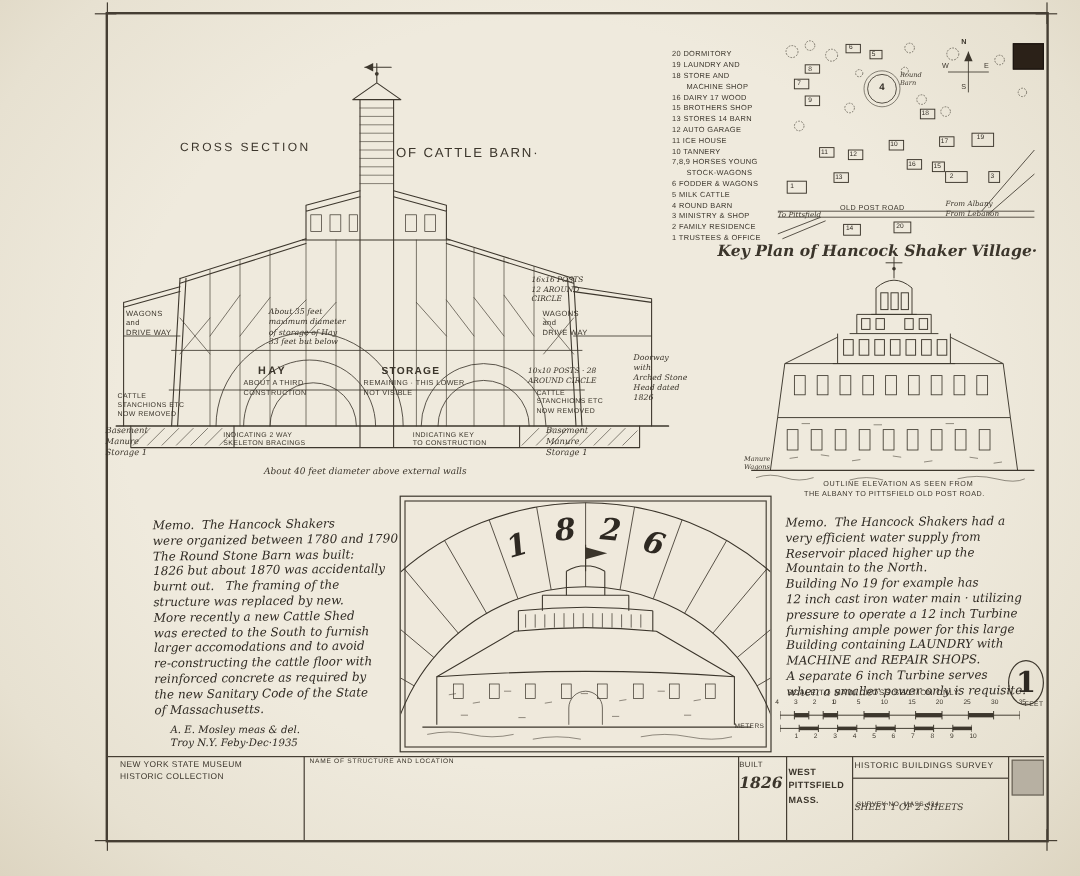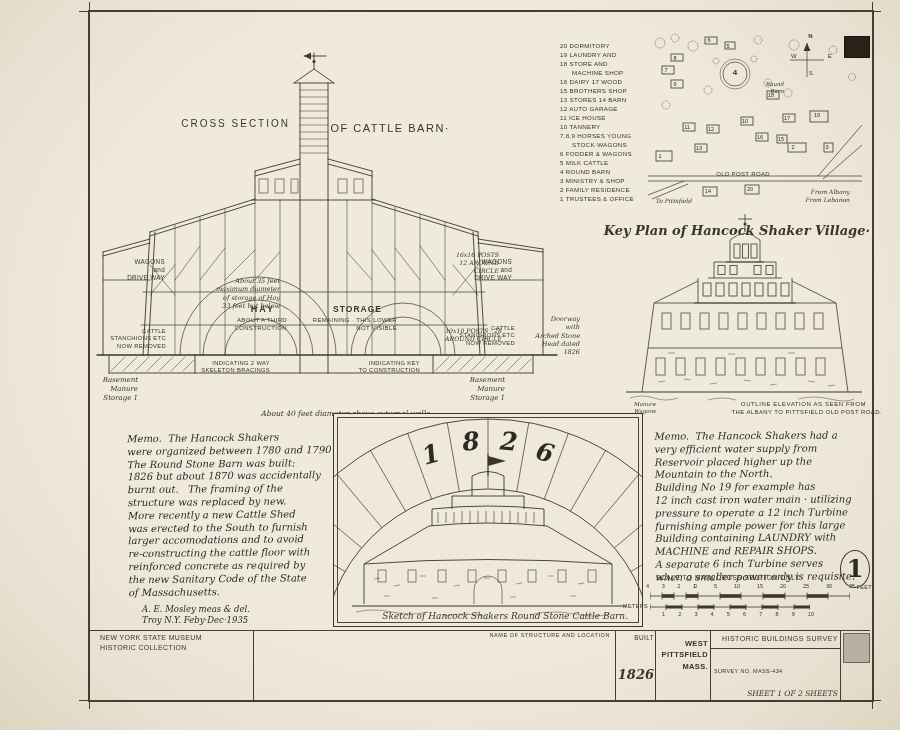--- a/index.html
+++ b/index.html
@@ -1,22 +1,22 @@
 <!DOCTYPE html>
 <html><head>
 <meta charset="utf-8">
 <style>
   html,body{margin:0;padding:0;background:#b9b4a6;}
   .page{position:relative;width:900px;height:730px;overflow:hidden;
     background:radial-gradient(ellipse at 50% 45%, #efeadd 55%, #e7e1d1 82%, #ddd5c1 100%);
     font-family:"Liberation Sans",sans-serif;color:#3a342c;}
   .abs{position:absolute;}
   .frame{position:absolute;left:88px;top:10px;width:782px;height:688px;border:2px solid #453e33;}
-  .lbl{position:absolute;white-space:pre-line;text-align:right;color:#3b352b;line-height:1.28;letter-spacing:.35px;}
-  .ital{font-family:"DejaVu Serif",serif;font-style:italic;letter-spacing:0;margin-top:21px;}
+  .lbl{position:absolute;white-space:pre-line;text-align:left;color:#3b352b;line-height:1.28;letter-spacing:.35px;}
+  .ital{font-family:"DejaVu Serif",serif;font-style:italic;letter-spacing:0;}
   .memo{position:absolute;font-family:"DejaVu Serif",serif;font-style:italic;font-size:10px;line-height:12.8px;color:#2f2a23;}
   .memo div{white-space:pre;}
   .legend{position:absolute;font-size:6.2px;line-height:9px;letter-spacing:.3px;color:#3b352b;text-align:left;}
   .legend div{white-space:pre;}
   .hline{position:absolute;background:#453e33;height:1.4px;}
   .vline{position:absolute;background:#453e33;width:1.4px;}
   .tick{position:absolute;background:#453e33;}
   .numrow{position:absolute;display:flex;justify-content:space-between;font-size:5.5px;color:#3b352b;}
   .plan-num{position:absolute;font-size:5.5px;width:12px;text-align:center;color:#2f2a23;}
   .digit{position:absolute;font-family:"DejaVu Serif",serif;font-style:italic;font-weight:bold;font-size:25px;width:26px;text-align:center;color:#2e2922;}
@@ -78,21 +78,21 @@
   <div class="lbl" style="left:330px;top:121px;width:120px;font-size:11px;letter-spacing:1.5px">OF CATTLE BARN·</div>
   <div class="lbl" style="left:105px;top:258px;width:60px;font-size:6.3px">WAGONS
 and
 DRIVE WAY</div>
   <div class="lbl" style="left:98px;top:328px;width:68px;font-size:5.8px">CATTLE
 STANCHIONS ETC
 NOW REMOVED</div>
   <div class="lbl ital" style="left:88px;top:355px;width:50px;font-size:7px">Basement
 Manure
 Storage 1</div>
-  <div class="lbl ital" style="left:208px;top:256px;width:72px;font-size:6.5px">About 35 feet
+  <div class="lbl ital" style="left:224px;top:256px;width:72px;font-size:6.5px">About 35 feet
 maximum diameter
 of storage of Hay
 33 feet but below</div>
   <div class="lbl" style="left:215px;top:304px;width:60px;font-size:9px;letter-spacing:2px;font-weight:bold">HAY</div>
   <div class="lbl" style="left:203px;top:317px;width:84px;font-size:6px">ABOUT A THIRD
 CONSTRUCTION</div>
   <div class="lbl" style="left:318px;top:304px;width:64px;font-size:8.5px;letter-spacing:1px;font-weight:bold">STORAGE</div>
   <div class="lbl" style="left:303px;top:317px;width:94px;font-size:6px">REMAINING · THIS LOWER
 NOT VISIBLE</div>
   <div class="lbl ital" style="left:443px;top:230px;width:56px;font-size:6.2px">16x16 POSTS
@@ -328,21 +328,20 @@
         <g stroke-width="0.45">
           <path d="M22,198 Q40,194 58,198 T94,198 M200,200 Q220,196 240,200 T276,200 M110,202 Q130,198 150,202"></path>
           <path d="M40,165 L46,164 M60,172 L66,171 M86,162 L92,162 M120,172 L126,171 M150,164 L156,164 M182,170 L188,169 M214,162 L220,162 M244,170 L250,169 M50,182 L56,182 M98,184 L104,184 M176,183 L182,183 M236,182 L242,182"></path>
         </g>
       </g>
     </svg>
     <span class="digit" style="left:84px;top:26px;transform:rotate(-16deg)">1</span>
     <span class="digit" style="left:124px;top:13px;transform:rotate(-5deg)">8</span>
     <span class="digit" style="left:162px;top:13px;transform:rotate(5deg)">2</span>
     <span class="digit" style="left:198px;top:24px;transform:rotate(16deg)">6</span>
-    <div class="lbl ital" style="left:14px;bottom:3px;width:280px;font-size:9px">Sketch of Hancock Shakers Round Stone Cattle Barn.</div>
   </div>
 
   <div class="memo" style="left:655px;top:430px;width:218px;transform:rotate(-0.4deg)">
       <div>Memo.  The Hancock Shakers had a</div>
       <div>very efficient water supply from</div>
       <div>Reservoir placed higher up the</div>
       <div>Mountain to the North.</div>
       <div>Building No 19 for example has</div>
       <div>12 inch cast iron water main · utilizing</div>
       <div>pressure to operate a 12 inch Turbine</div>

